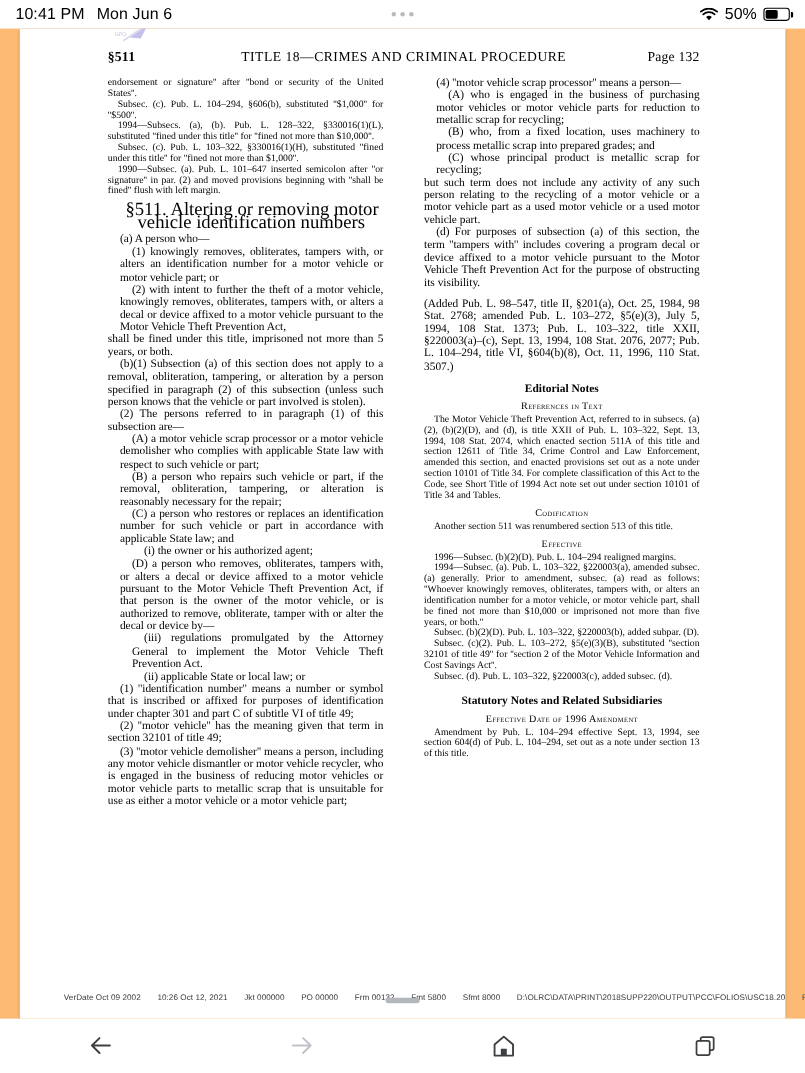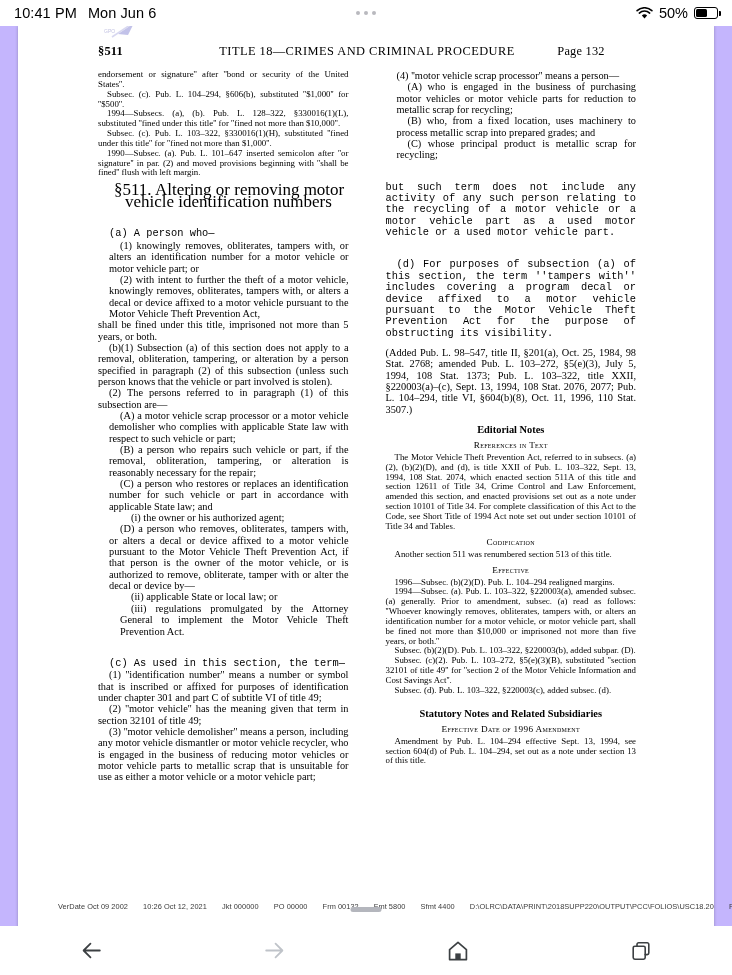--- a/index.html
+++ b/index.html
@@ -25,21 +25,21 @@
   .sb-right { margin-left:auto; display:flex; align-items:center; gap:6px; font-size:14.5px; color:#000; font-weight:500; }
   .wifi-icon { width:17px; height:13px; display:block; }
   .batt { width:24px; height:12px; border:1.5px solid #000; border-radius:3px; position:relative; display:inline-block; }
   .batt::after { content:""; position:absolute; right:-3.5px; top:3px; width:2px; height:5px; background:#000; border-radius:0 1px 1px 0; }
   .batt-fill { position:absolute; left:1.2px; top:1.2px; bottom:1.2px; width:47%; background:#000; border-radius:1.5px; }
 
   
   .viewer {
     position:relative;
     height:900px;
-    background:#c4b5fd;
+    background:#fdba74;
     overflow:hidden;
   }
   .page {
     position:absolute;
     left:18px; right:18px;
     top:0;
     height:907px;
     background:#fff;
     box-shadow:0 0 3px rgba(0,0,0,.26);
   }
@@ -62,38 +62,38 @@
   
   .runhead {
     display:flex; align-items:baseline;
     font-family:"Liberation Serif", serif;
     font-size:12.4px;
     margin-bottom:11px;
     letter-spacing:.2px;
   }
   .rh-left { font-weight:bold; width:110px; }
   .rh-center { flex:1; text-align:center; letter-spacing:.45px; }
-  .rh-right { width:110px; text-align:center; }
+  .rh-right { width:110px; text-align:right; }
 
   
   .cols { display:flex; gap:37px; }
   .col { width:254px; }
 
   p, .blk { font-size:10.35px; line-height:11.35px; text-align:justify; text-justify:inter-word; hyphens:auto; }
   .ind  { text-indent:11px; }
   .ind2 { padding-left:11px; text-indent:11px; }
   .flush { text-indent:0; }
   .sm  { font-size:8.85px; line-height:9.85px; text-align:justify; text-indent:9px; }
   .sm.flush { text-indent:0; }
 
   h2.sec {
     font-size:17px; line-height:11.6px; font-weight:normal;
     margin:6px 0 5px 16px; text-indent:-11px; padding-left:11px;
   }
-  .gap { margin-top:21px;font-family:Liberation Mono, monospace; }
+  .gap { margin-top:0; }
   .gap2 { margin-top:8px; }
 
   .hd-bold { text-align:center; font-weight:bold; font-size:10.4px; margin:9px 0 4px; }
   .hd-sc   { text-align:center; font-size:9.2px; margin:5px 0 3px; font-variant:small-caps; letter-spacing:.35px; }
 
   
   .metaline {
     position:absolute;
     left:40px; right:20px; bottom:22px;
     font-family:"Liberation Sans", sans-serif;
@@ -184,23 +184,22 @@
           <p class="ind2">(1) knowingly removes, obliterates, tampers with, or alters an identification number for a motor vehicle or motor vehicle part; or</p>
           <p class="ind2">(2) with intent to further the theft of a motor vehicle, knowingly removes, obliterates, tampers with, or alters a decal or device affixed to a motor vehicle pursuant to the Motor Vehicle Theft Prevention Act,</p>
           <p class="flush">shall be fined under this title, imprisoned not more than 5 years, or both.</p>
           <p class="ind">(b)(1) Subsection (a) of this section does not apply to a removal, obliteration, tampering, or alteration by a person specified in paragraph (2) of this subsection (unless such person knows that the vehicle or part involved is stolen).</p>
           <p class="ind">(2) The persons referred to in paragraph (1) of this subsection are—</p>
           <p class="ind2">(A) a motor vehicle scrap processor or a motor vehicle demolisher who complies with applicable State law with respect to such vehicle or part;</p>
           <p class="ind2">(B) a person who repairs such vehicle or part, if the removal, obliteration, tampering, or alteration is reasonably necessary for the repair;</p>
           <p class="ind2">(C) a person who restores or replaces an identification number for such vehicle or part in accordance with applicable State law; and</p>
           <p class="ind2" style="padding-left:22px">(i) the owner or his authorized agent;</p>
           <p class="ind2">(D) a person who removes, obliterates, tampers with, or alters a decal or device affixed to a motor vehicle pursuant to the Motor Vehicle Theft Prevention Act, if that person is the owner of the motor vehicle, or is authorized to remove, obliterate, tamper with or alter the decal or device by—</p>
+          <p class="ind2" style="padding-left:22px">(iii) regulations promulgated by the Attorney General to implement the Motor Vehicle Theft Prevention Act.</p>
           <p class="ind2" style="padding-left:22px">(ii) applicable State or local law; or</p>
-          <p class="ind2" style="padding-left:22px">(iii) regulations promulgated by the Attorney General to implement the Motor Vehicle Theft Prevention Act.</p>
-          <p class="ind gap">(c) As used in this section, the term—</p>
           <p class="ind">(1) ''identification number'' means a number or symbol that is inscribed or affixed for purposes of identification under chapter 301 and part C of subtitle VI of title 49;</p>
           <p class="ind">(2) ''motor vehicle'' has the meaning given that term in section 32101 of title 49;</p>
           <p class="ind">(3) ''motor vehicle demolisher'' means a person, including any motor vehicle dismantler or motor vehicle recycler, who is engaged in the business of reducing motor vehicles or motor vehicle parts to metallic scrap that is unsuitable for use as either a motor vehicle or a motor vehicle part;</p>
         </div>
 
         <div class="col">
           <p class="ind">(4) ''motor vehicle scrap processor'' means a person—</p>
           <p class="ind2">(A) who is engaged in the business of purchasing motor vehicles or motor vehicle parts for reduction to metallic scrap for recycling;</p>
           <p class="ind2">(B) who, from a fixed location, uses machinery to process metallic scrap into prepared grades; and</p>
           <p class="ind2">(C) whose principal product is metallic scrap for recycling;</p>
@@ -228,21 +227,21 @@
         </div>
       </div>
 
       <div class="metaline">
         <span>VerDate Oct 09 2002</span>
         <span>10:26 Oct 12, 2021</span>
         <span>Jkt 000000</span>
         <span>PO 00000</span>
         <span>Frm 00132</span>
         <span>Fmt 5800</span>
-        <span>Sfmt 4400</span>
+        <span>Sfmt 8000</span>
         <span>D:\OLRC\DATA\PRINT\2018SUPP220\OUTPUT\PCC\FOLIOS\USC18.20</span>
         <span>PROD</span>
       </div>
     </div>
   </div>
 
   <div class="scroll-handle"></div>
 </div>
 
 <div class="navbar">

